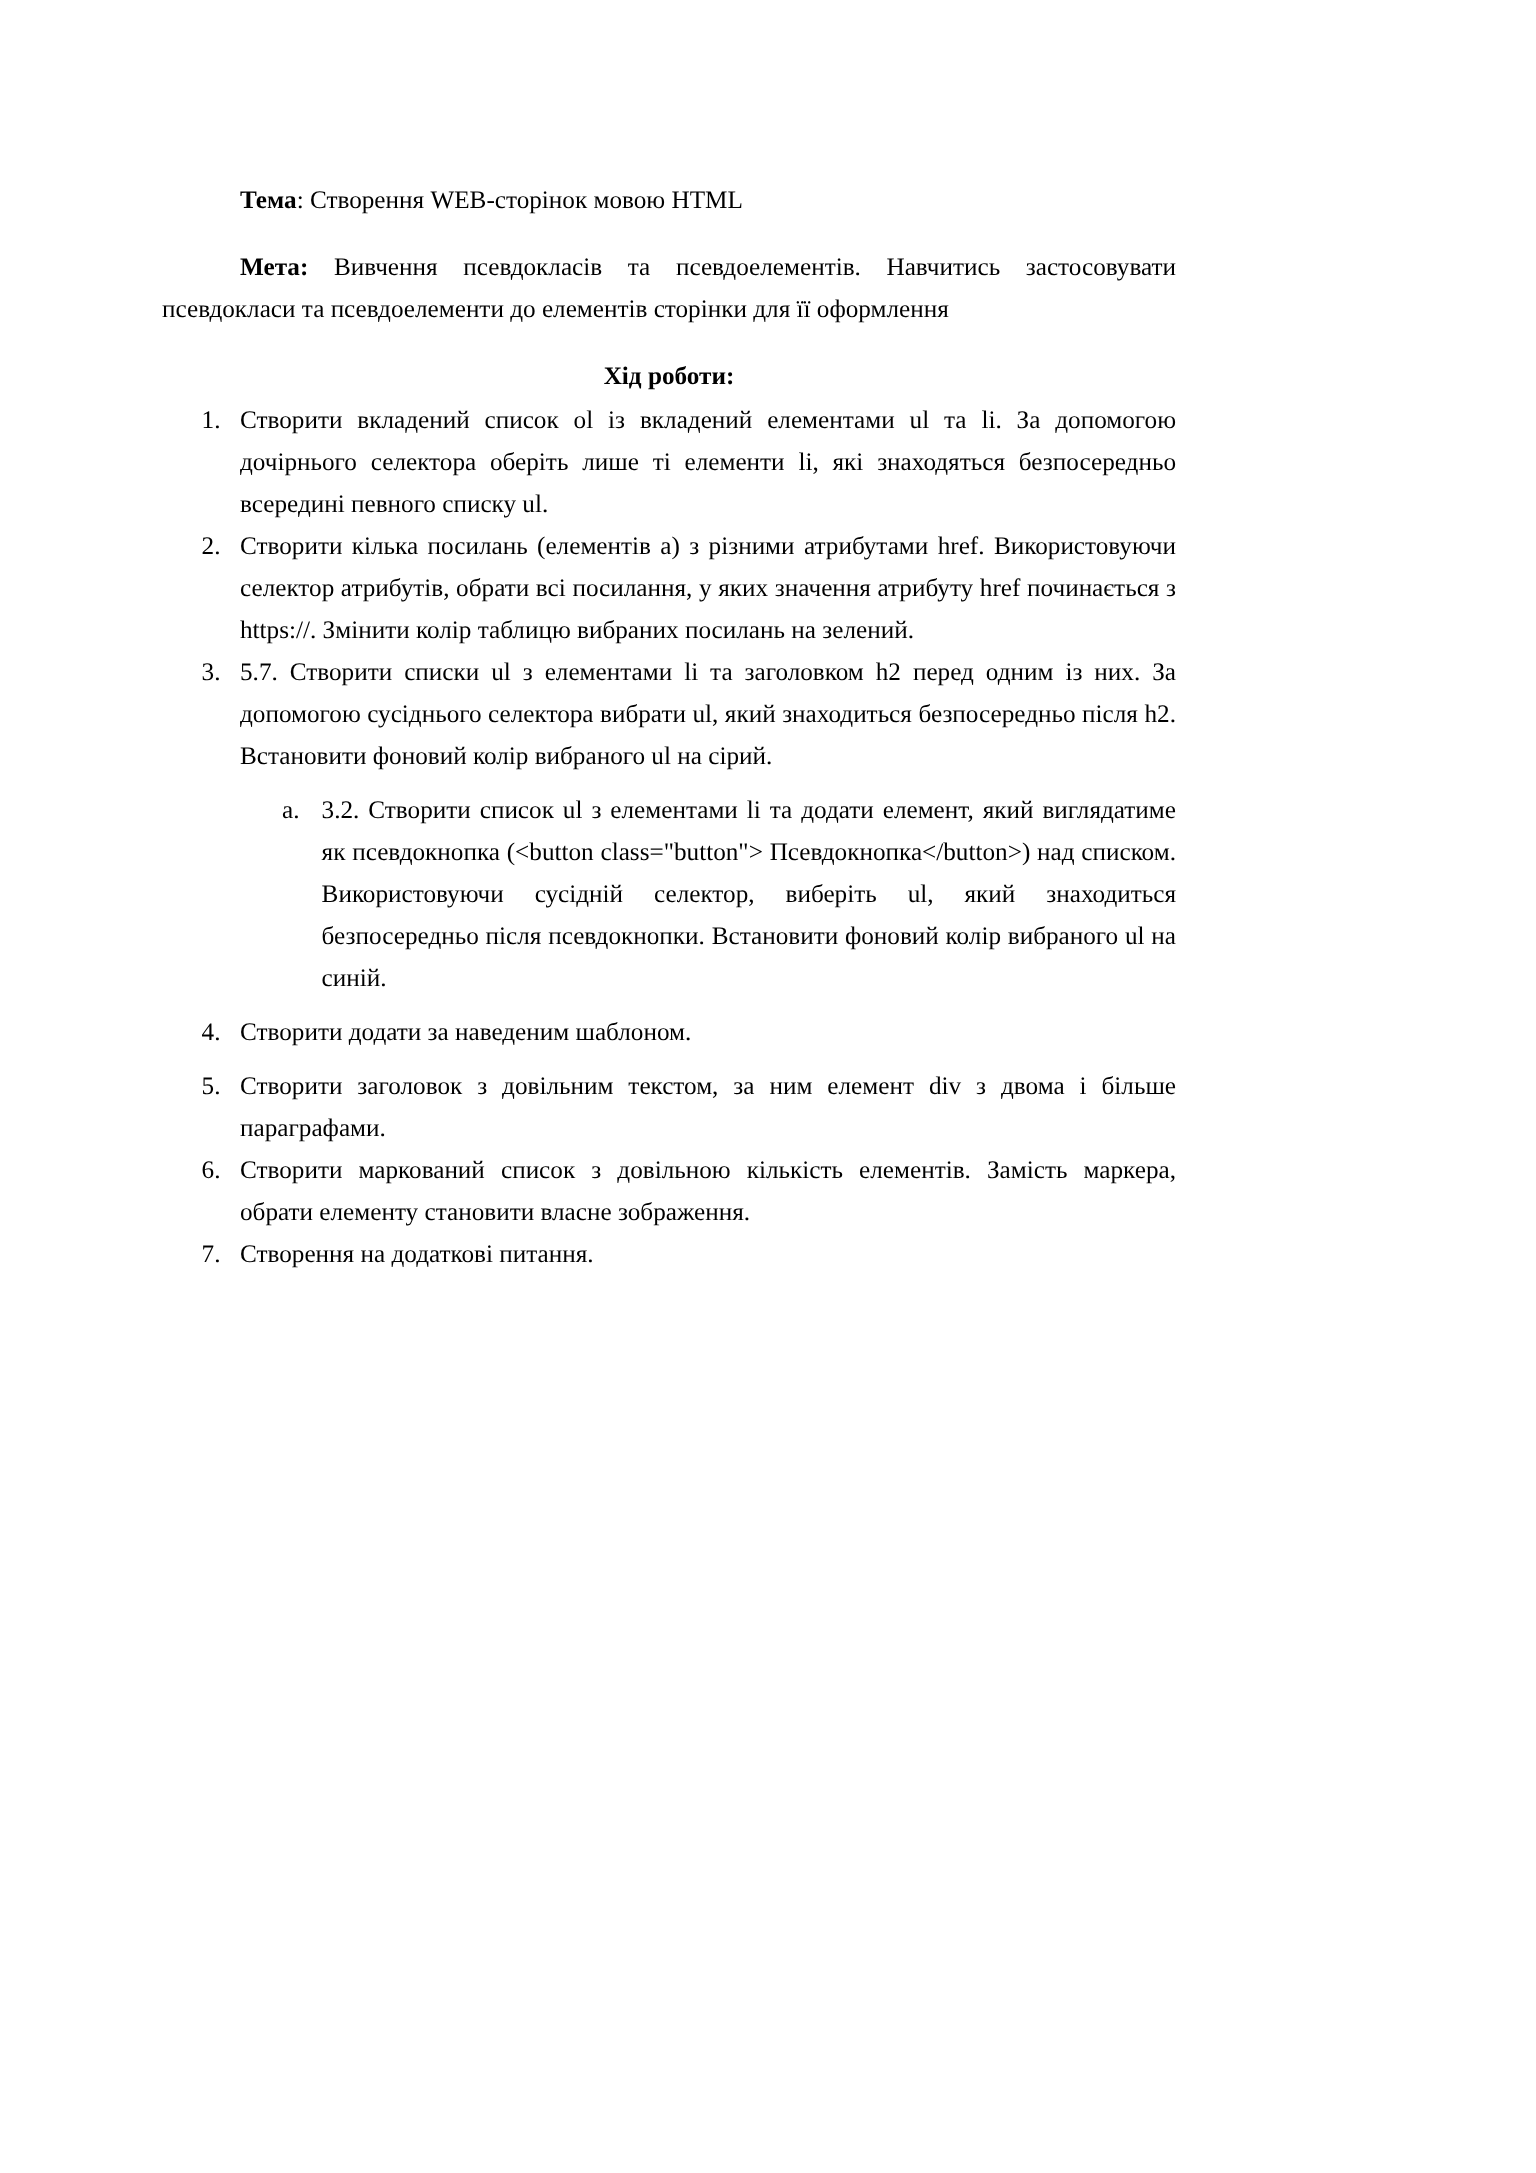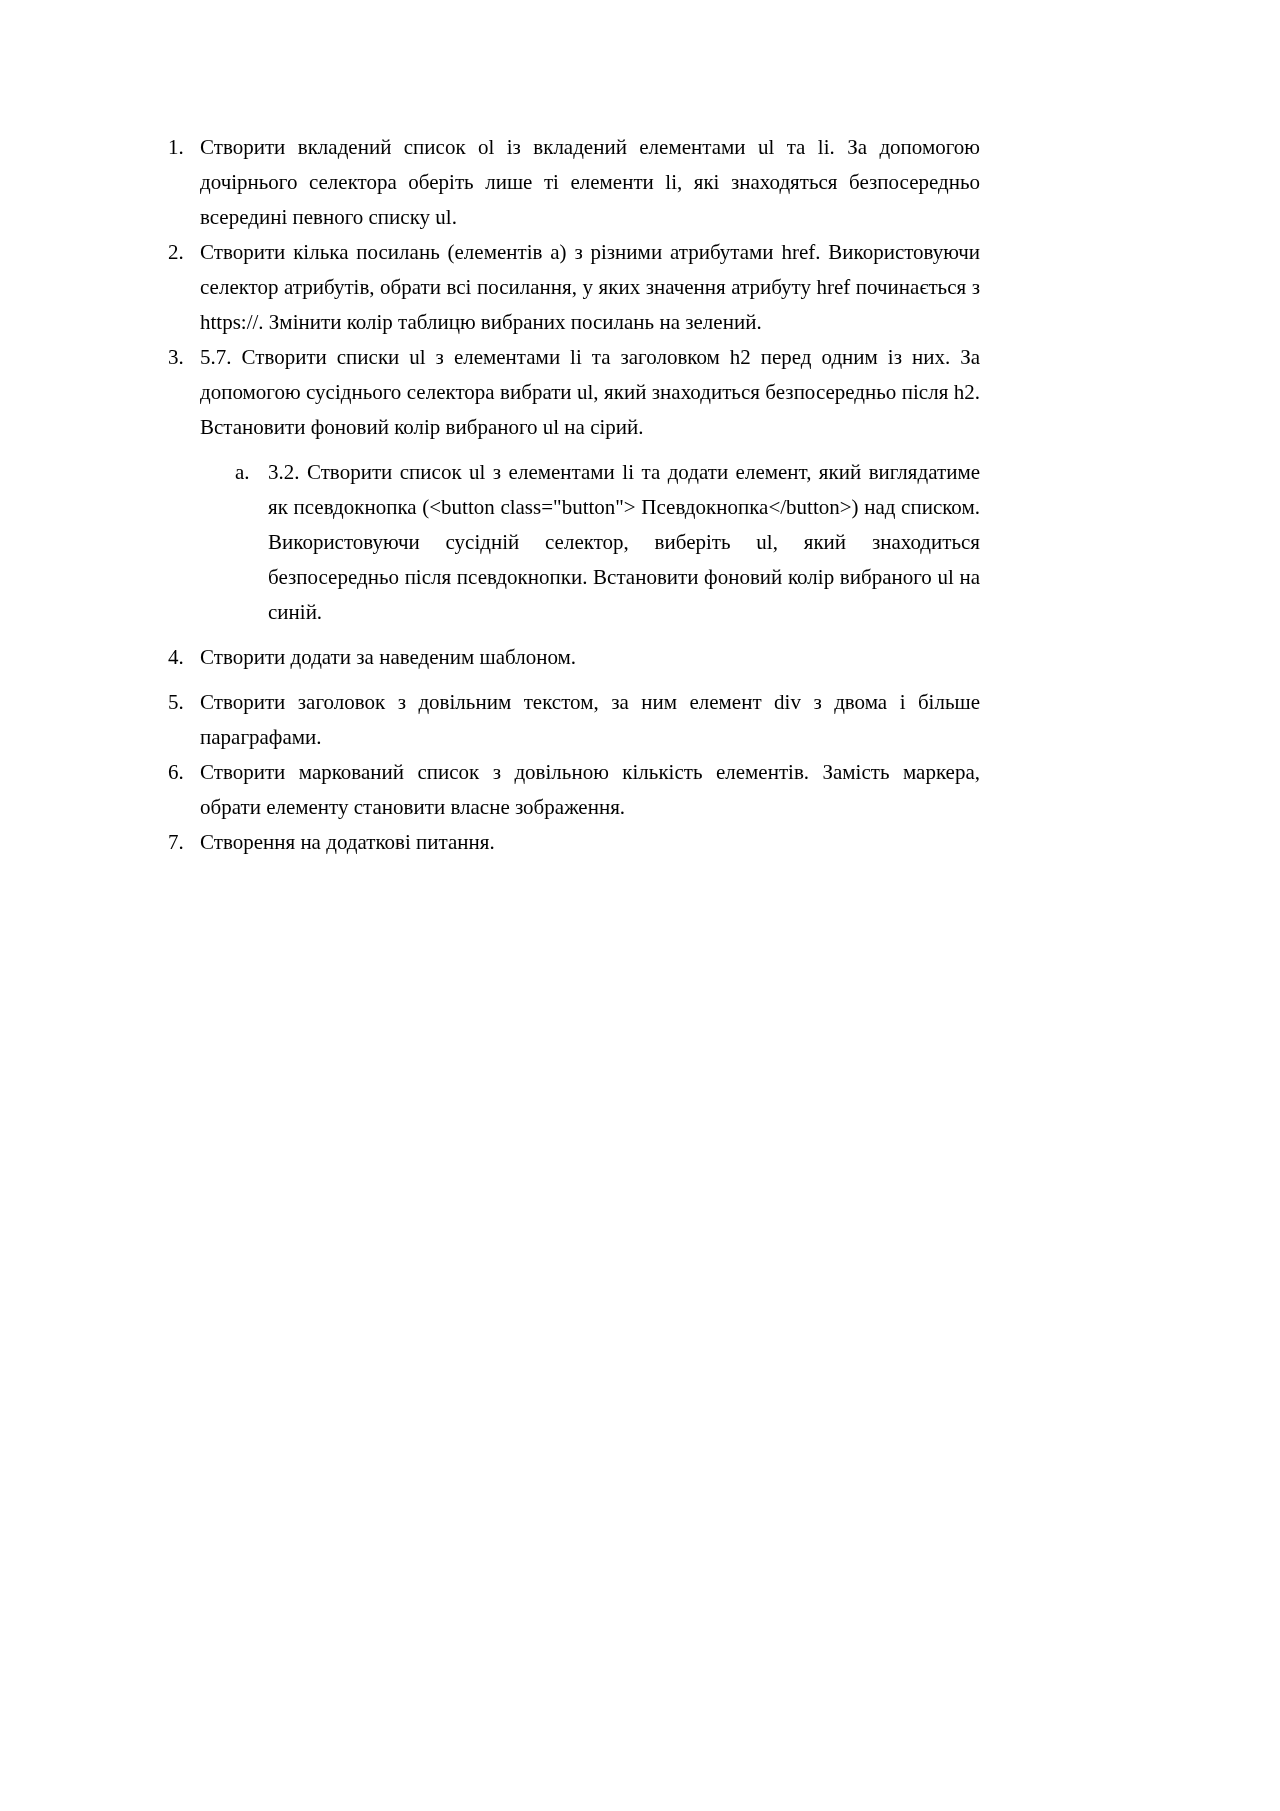--- a/index.html
+++ b/index.html
@@ -61,22 +61,25 @@
   }
   .step.space-before {
     margin-top: 10px;
   }
 </style>
 </head>
 <body>
 
 <div class="page">
 
+  <p class="para indent"><span class="bold">Тема</span><span>: Створення WEB-сторінок мовою HTML</span></p>
 
+  <p class="para indent"><span class="bold">Мета:</span><span> Вивчення псевдокласів та псевдоелементів. Навчитись застосовувати псевдокласи та псевдоелементи до елементів сторінки для її оформлення</span></p>
 
+  <p class="heading">Хід роботи:</p>
 
   <div class="steps">
 
     <div class="step">
       <span class="marker">1.</span>
       <span class="text">Створити вкладений список ol із вкладений елементами ul та li. За допомогою дочірнього селектора оберіть лише ті елементи li, які знаходяться безпосередньо всередині певного списку ul.</span>
     </div>
 
     <div class="step">
       <span class="marker">2.</span>

